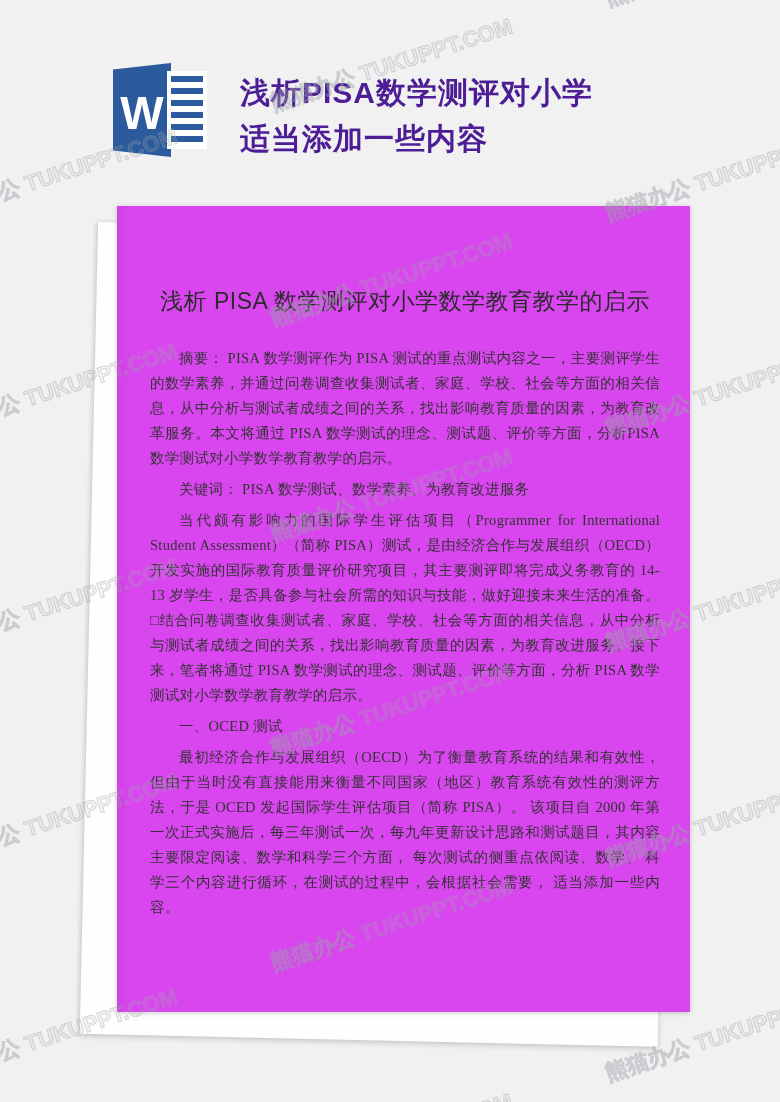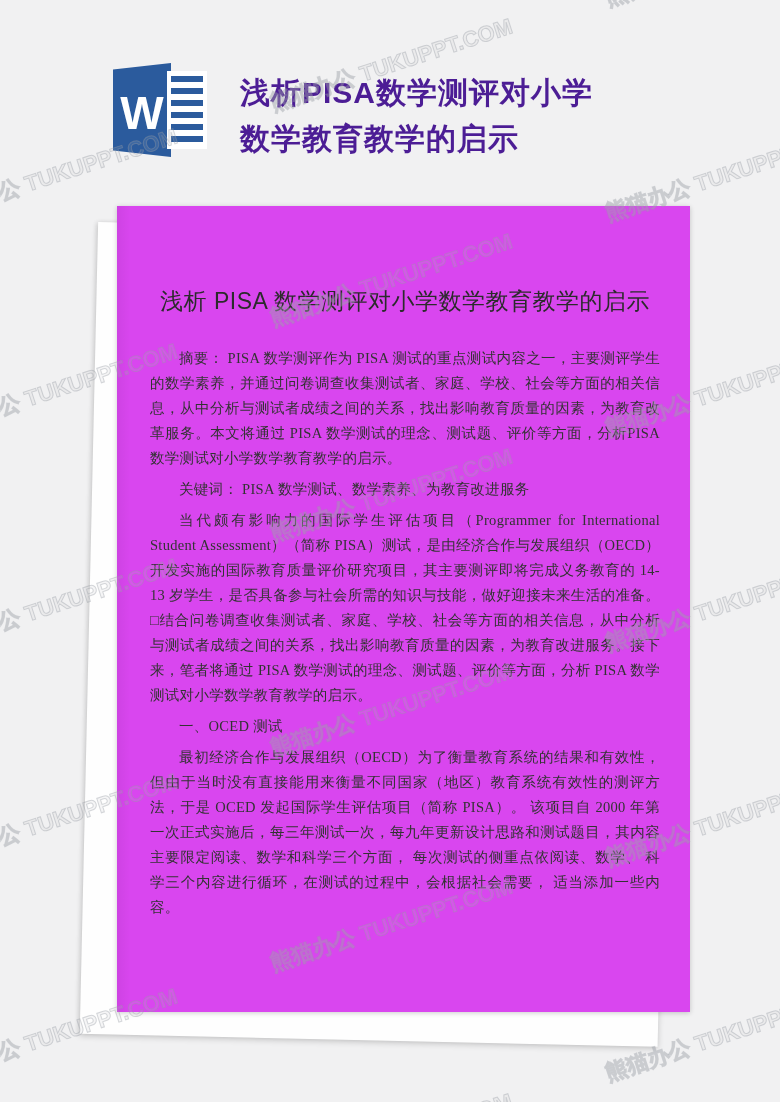--- a/index.html
+++ b/index.html
@@ -104,21 +104,21 @@
   <div class="word-icon">
     <div class="panel">
       <span>W</span>
     </div>
     <div class="page">
       <div class="stripes"></div>
     </div>
   </div>
   <h1 class="header-title">
     <div>浅析PISA数学测评对小学</div>
-    <div>数学教育教学的启示</div>
+    <div>适当添加一些内容</div>
   </h1>
 </div>
 
 <div class="sheet-behind"></div>
 
 <div class="sheet">
   <h2 class="doc-title">浅析 PISA 数学测评对小学数学教育教学的启示</h2>
   <div class="doc-body">
     <p>摘要： PISA 数学测评作为 PISA 测试的重点测试内容之一，主要测评学生的数学素养，并通过问卷调查收集测试者、家庭、学校、社会等方面的相关信息，从中分析与测试者成绩之间的关系，找出影响教育质量的因素，为教育改革服务。本文将通过 PISA 数学测试的理念、测试题、评价等方面，分析PISA 数学测试对小学数学教育教学的启示。</p>
     <p>关键词： PISA 数学测试、数学素养、为教育改进服务</p>

